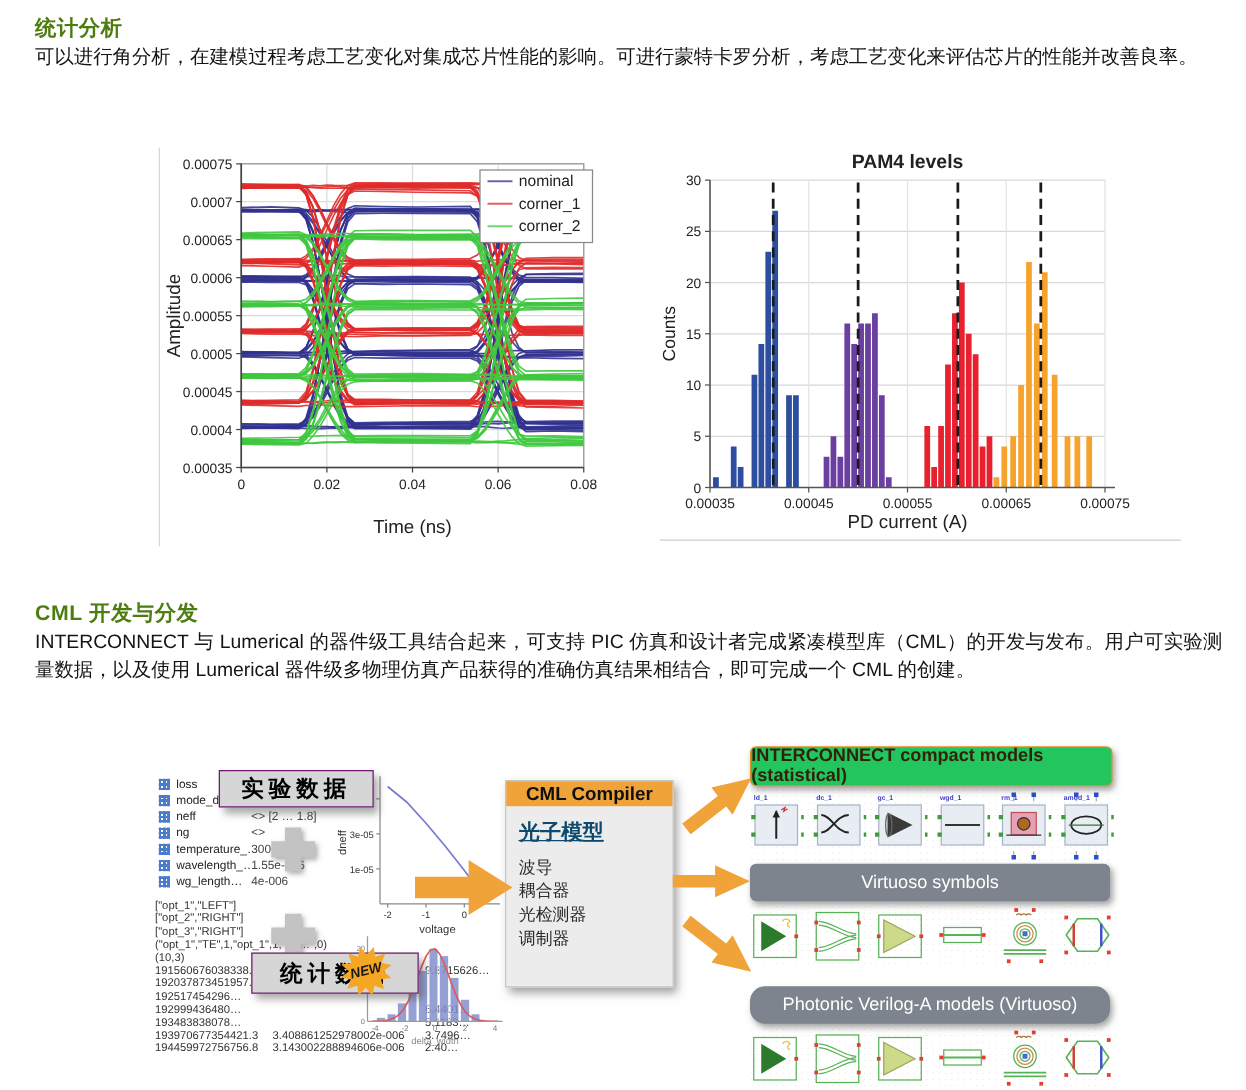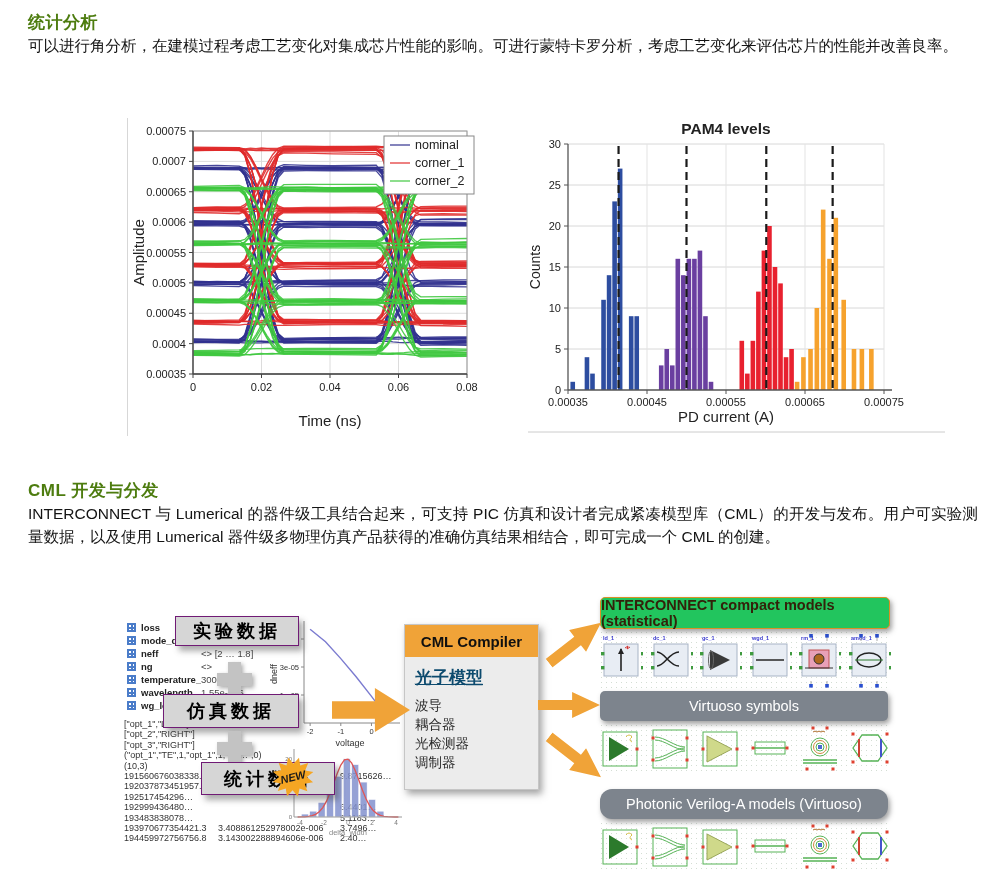--- a/index.html
+++ b/index.html
@@ -18,32 +18,32 @@
         background:linear-gradient(#c3c3c3,#c3c3c3) center/100% 38% no-repeat,
                    linear-gradient(#c3c3c3,#c3c3c3) center/38% 100% no-repeat;
         filter:drop-shadow(2px 2px 2px rgba(90,90,90,.5));}
   .block-arrow{position:absolute;background:#F0A338;z-index:7;
         clip-path:polygon(0 32%,55% 32%,55% 4%,100% 50%,55% 96%,55% 68%,0 68%);}
   .ptable{position:absolute;left:127px;top:621px;font-size:9.5px;z-index:1;}
   .prow{display:flex;align-items:center;height:13px;}
   .picon{width:9px;height:9px;margin-right:5px;flex:0 0 9px;
         background:repeating-linear-gradient(0deg,#4a7cc9 0 2px,rgba(0,0,0,0) 2px 3.5px),
                    repeating-linear-gradient(90deg,#4a7cc9 0 2px,rgba(0,0,0,0) 2px 3.5px);}
-  .pname{width:60px;font-weight:bold;color:#222;white-space:nowrap;overflow:hidden;}
+  .pname{width:60px;font-weight:normal;color:#222;white-space:nowrap;overflow:hidden;}
   .pval{color:#444;white-space:nowrap;}
   .code{position:absolute;left:124px;top:719px;font-size:9px;line-height:10.4px;color:#333;white-space:pre;z-index:1;}
   .crow{display:flex;}
   .c1{width:94px;} .c2{width:122px;} .c3{flex:1;}
   .new-badge{position:absolute;left:272px;top:757px;width:42px;height:40px;background:#F5A623;z-index:8;
      display:flex;align-items:center;justify-content:center;transform:rotate(-14deg);
      font-weight:bold;font-style:italic;font-size:11px;color:#1a1a1a;
      clip-path:polygon(100% 50%,81.9% 58.5%,93.3% 75%,73.3% 73.3%,75% 93.3%,58.5% 81.9%,50% 100%,41.5% 81.9%,25% 93.3%,26.7% 73.3%,6.7% 75%,18.1% 58.5%,0 50%,18.1% 41.5%,6.7% 25%,26.7% 26.7%,25% 6.7%,41.5% 18.1%,50% 0,58.5% 18.1%,75% 6.7%,73.3% 26.7%,93.3% 25%,81.9% 41.5%);}
   .cml-box{position:absolute;left:404px;top:624px;width:133px;height:164px;background:#ECECEC;
      border:1px solid #c6c6c6;box-shadow:3px 4px 7px rgba(70,70,70,.5);z-index:5;}
-  .cml-head{background:#F0A338;height:32px;display:flex;align-items:center;justify-content:center;
+  .cml-head{background:#F0A338;height:20px;display:flex;align-items:center;justify-content:center;
      font-weight:bold;font-size:15px;color:#101010;}
   .cml-sub{margin:9px 0 8px 10px;font-size:17px;text-decoration:underline;color:#0c4a6e;font-weight:bold;}
   .cml-items div{margin:1px 0 0 10px;font-size:13.5px;line-height:18px;color:#2a2a2a;}
   .outbar{position:absolute;left:600px;width:288px;height:30px;border-radius:5px;display:flex;
      align-items:center;justify-content:center;font-size:14.5px;box-shadow:2px 3px 5px rgba(70,70,70,.5);z-index:4;}
   .outbar.orange{background:#22c55e;color:#33220a;font-weight:bold;border:1px solid #db9026;}
   .outbar.gray{background:#7D848D;color:#fff;}
   .symbol-row{position:absolute;left:599px;width:292px;display:flex;justify-content:space-between;align-items:center;
      background-image:radial-gradient(#d4ded4 .6px,rgba(0,0,0,0) .7px);background-size:5px 5px;z-index:3;}
   .symbol-row span{display:inline-flex;}
@@ -434,21 +434,20 @@
       <text x="22" y="84" font-family="Liberation Sans, DejaVu Sans, sans-serif" fill="#777" font-size="6.5" text-anchor="middle">-4</text>
       <text x="46" y="84" font-family="Liberation Sans, DejaVu Sans, sans-serif" fill="#777" font-size="6.5" text-anchor="middle">-2</text>
       <text x="70" y="84" font-family="Liberation Sans, DejaVu Sans, sans-serif" fill="#777" font-size="6.5" text-anchor="middle">0</text>
       <text x="94" y="84" font-family="Liberation Sans, DejaVu Sans, sans-serif" fill="#777" font-size="6.5" text-anchor="middle">2</text>
       <text x="118" y="84" font-family="Liberation Sans, DejaVu Sans, sans-serif" fill="#777" font-size="6.5" text-anchor="middle">4</text>
       <text x="70" y="94" font-family="Liberation Sans, DejaVu Sans, sans-serif" fill="#888" font-size="7.5" text-anchor="middle">delta_width</text>
     </svg>
 
   <div class="graybox" style="left:175px;top:616px;width:122px;height:28px;">实验数据</div>
   <div class="plus" style="left:217px;top:662px;width:35px;height:35px;"></div>
-  <div class="graybox" style="left:163px;top:694px;width:134px;height:32px;">仿真数据</div>
   <div class="plus" style="left:217px;top:731px;width:35px;height:35px;"></div>
   <div class="graybox" style="left:168px;top:762px;width:132px;height:31px;margin-left:33px;">统计数据</div>
   <div class="new-badge">NEW</div>
 
   <div class="block-arrow" style="left:332px;top:686px;width:78px;height:48px;"></div>
 
   <div class="cml-box">
     <div class="cml-head">CML Compiler</div>
     <div class="cml-sub">光子模型</div>
     <div class="cml-items">

